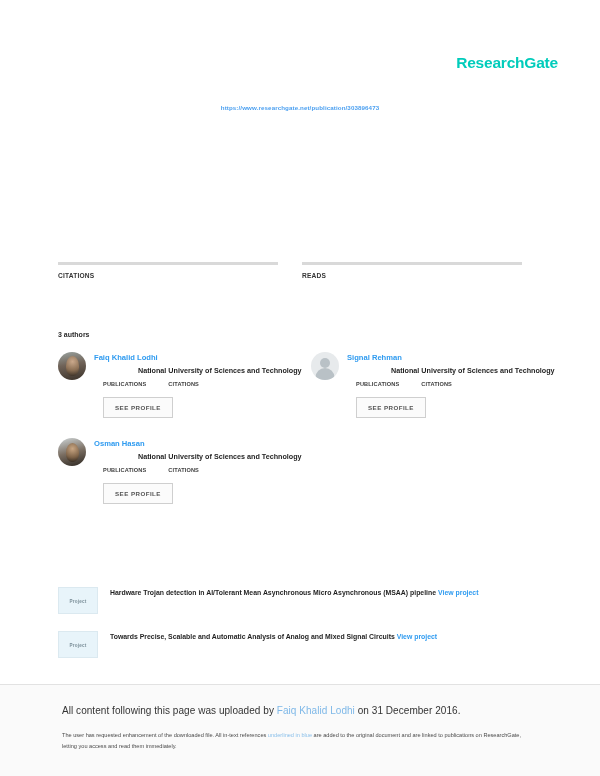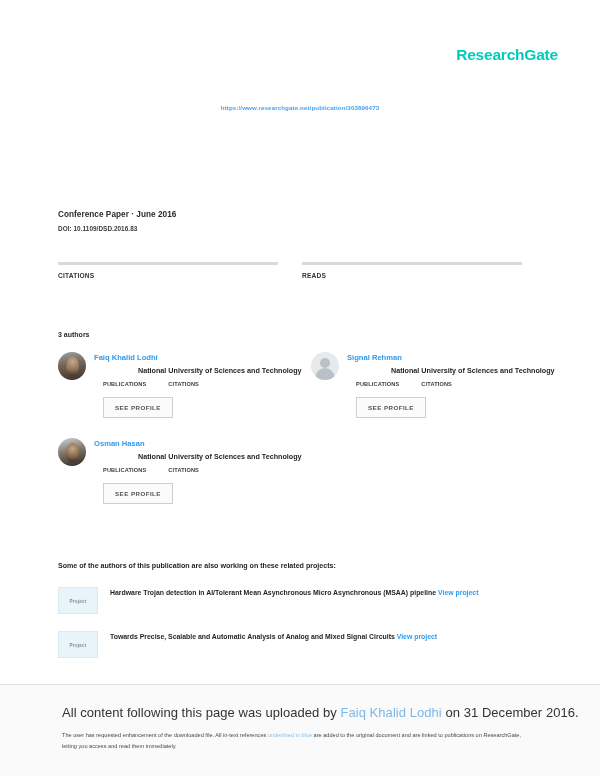--- a/index.html
+++ b/index.html
@@ -16,21 +16,21 @@
 
   .page {
     position: absolute;
     inset: 0;
     background: #fff;
   }
 
   
   .brand {
     position: absolute;
-    top: 46px;
+    top: 54px;
     right: 42px;
     font-size: 15.5px;
     font-weight: bold;
     letter-spacing: -0.2px;
     color: #00ccbb;
     filter: blur(0.45px);
   }
 
   
   .url-line {
@@ -262,21 +262,21 @@
     position: absolute;
     left: 0; right: 0;
     top: 685px;
     bottom: 0;
     background: #fafafa;
   }
   .footer-main {
     position: absolute;
     left: 62px;
     top: 705px;
-    font-size: 13px;
+    font-size: 10px;
     color: #333;
     letter-spacing: 0.05px;
   }
   .footer-main .lnk { color: #7eb8e8; }
   .footer-note {
     position: absolute;
     left: 62px;
     top: 730px;
     width: 470px;
     font-size: 5.6px;
@@ -287,24 +287,20 @@
 </style>
 </head>
 <body>
 
 <div class="page">
 
   <div class="brand">ResearchGate</div>
 
   <div class="url-line">https://www.researchgate.net/publication/303896473</div>
 
-  <div class="meta">
-    <div class="meta-type">Conference Paper · June 2016</div>
-    <div class="meta-doi">DOI: 10.1109/DSD.2016.83</div>
-  </div>
 
   <div class="stats">
     <div class="stat-col">
       <div class="stat-rule"></div>
       <div class="stat-label">CITATIONS</div>
     </div>
     <div class="stat-col">
       <div class="stat-rule"></div>
       <div class="stat-label">READS</div>
     </div>
@@ -355,21 +351,20 @@
           <div class="author-stats">
             <div class="author-stat">PUBLICATIONS</div>
             <div class="author-stat">CITATIONS</div>
           </div>
           <div class="see-profile">SEE PROFILE</div>
         </div>
       </div>
     </div>
   </div>
 
-  <div class="projects-title">Some of the authors of this publication are also working on these related projects:</div>
 
   <div class="projects">
     <div class="project">
       <div class="proj-thumb">
         <span>Project</span>
       </div>
       <div class="proj-text">
         <span>Hardware Trojan detection in AI/Tolerant Mean Asynchronous Micro Asynchronous (MSAA) pipeline</span>
         <span class="view">View project</span>
       </div>

